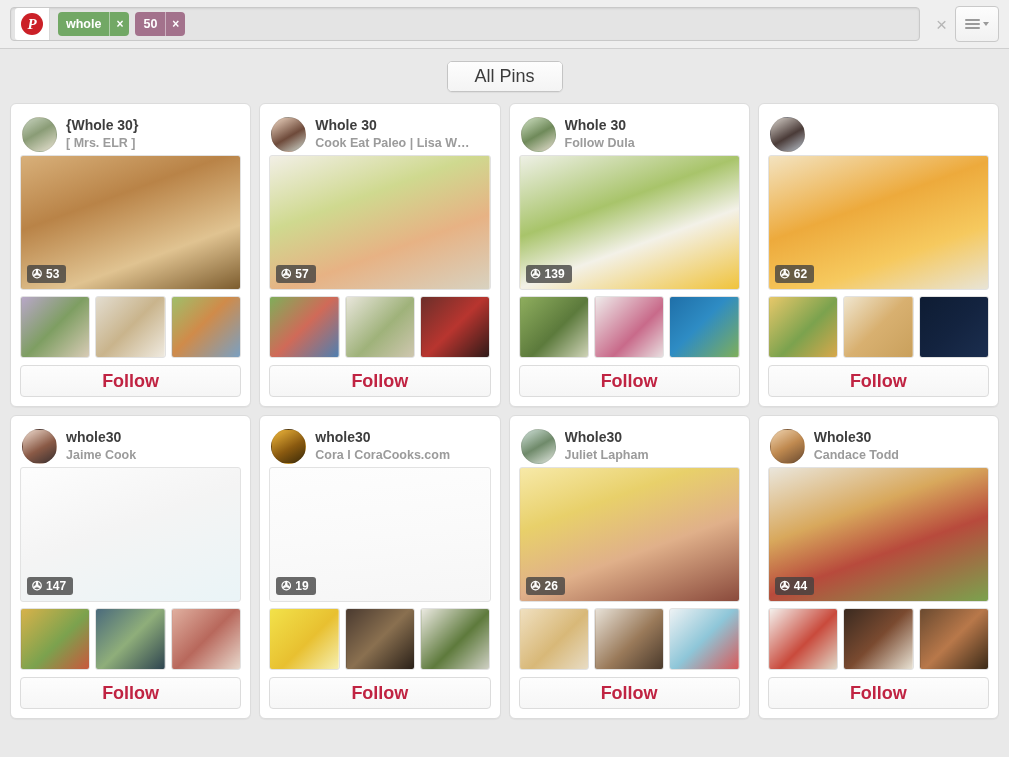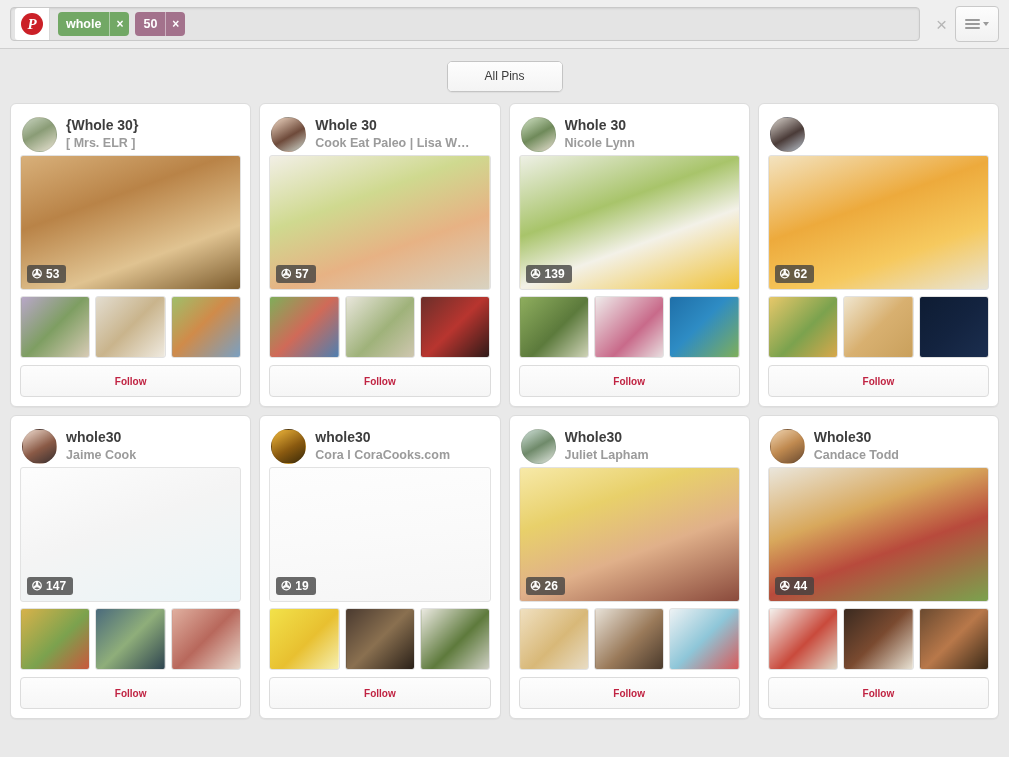--- a/index.html
+++ b/index.html
@@ -151,21 +151,21 @@
     overflow: hidden;
     background: #fbfbfb;
     box-shadow: 0 1px 1px rgba(0,0,0,0.05);
   }
   .tab {
     width: 114px;
     height: 29px;
     display: flex;
     align-items: center;
     justify-content: center;
-    font-size: 12px;
+    font-size: 18px;
     color: #3b3b3b;
     background: linear-gradient(#fdfdfd, #f4f4f4);
     border-right: 1px solid #c9c9c9;
     cursor: pointer;
     box-sizing: border-box;
   }
   .tab:last-child { border-right: none; }
   .tab.active {
     background: linear-gradient(#dcdcdc, #d2d2d2);
     box-shadow: inset 0 1px 3px rgba(0,0,0,0.15);
@@ -268,21 +268,21 @@
     background-position: center;
   }
 
   .follow-btn {
     margin-top: 7px;
     height: 30px;
     border: 1px solid #dcdcdc;
     border-radius: 4px;
     background: linear-gradient(#fdfdfd, #f6f6f6);
     color: #c02342;
-    font-size: 10px;
+    font-size: 18px;
     font-weight: bold;
     display: flex;
     align-items: center;
     justify-content: center;
     cursor: pointer;
   }
 </style>
 </head>
 <body>
 
@@ -358,21 +358,21 @@
         <div class="thumb" style="background-image:linear-gradient(135deg,#e9e6dc,#9fb27a 55%,#cfc7b0)"></div>
         <div class="thumb" style="background-image:linear-gradient(135deg,#6b2f2a,#b8352f 50%,#2f1a18)"></div>
       </div>
       <div class="follow-btn">Follow</div>
     </div>
     <div class="card">
       <div class="card-head">
         <div class="avatar" style="background-image:linear-gradient(150deg,#cfe0c2,#6f8a5a 50%,#e6dfd0)"></div>
         <div class="head-text">
           <div class="board-title">Whole 30</div>
-          <div class="board-owner">Nicole Lynn</div>
+          <div class="board-owner">Follow Dula</div>
         </div>
       </div>
       <div class="hero" style="background-image:linear-gradient(160deg,#eef0e6,#a8c46a 38%,#f3f1e8 62%,#f0c33c)">
         <div class="pin-badge">
           <span class="pin-glyph">✇</span>
           <span>139</span>
         </div>
       </div>
       <div class="thumbs">
         <div class="thumb" style="background-image:linear-gradient(135deg,#8fae5e,#5c7a3c 55%,#cfd3b8)"></div>

